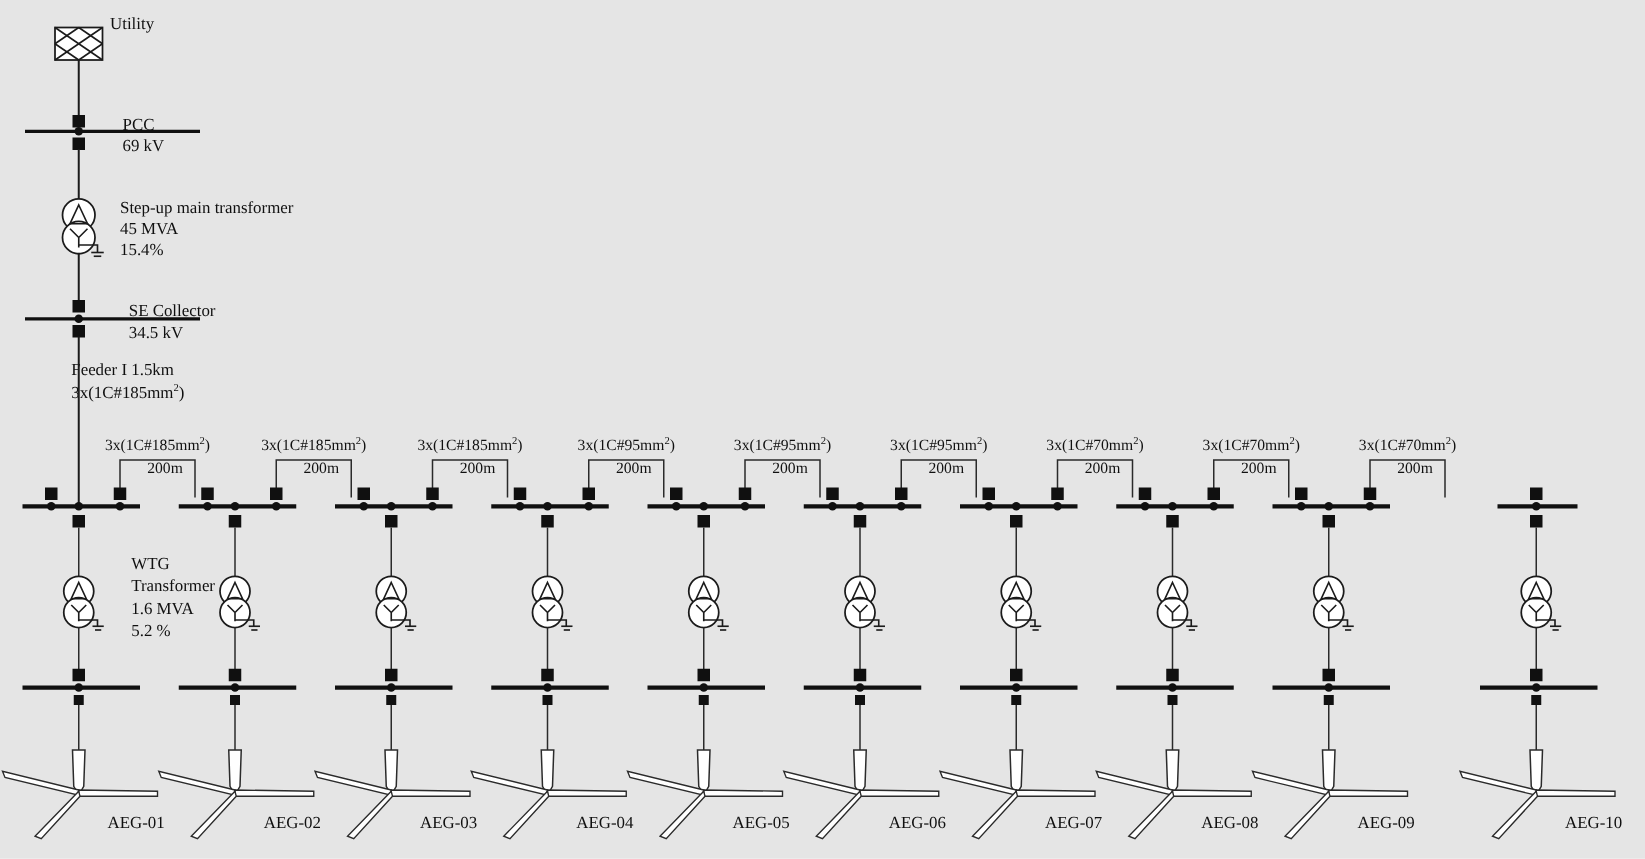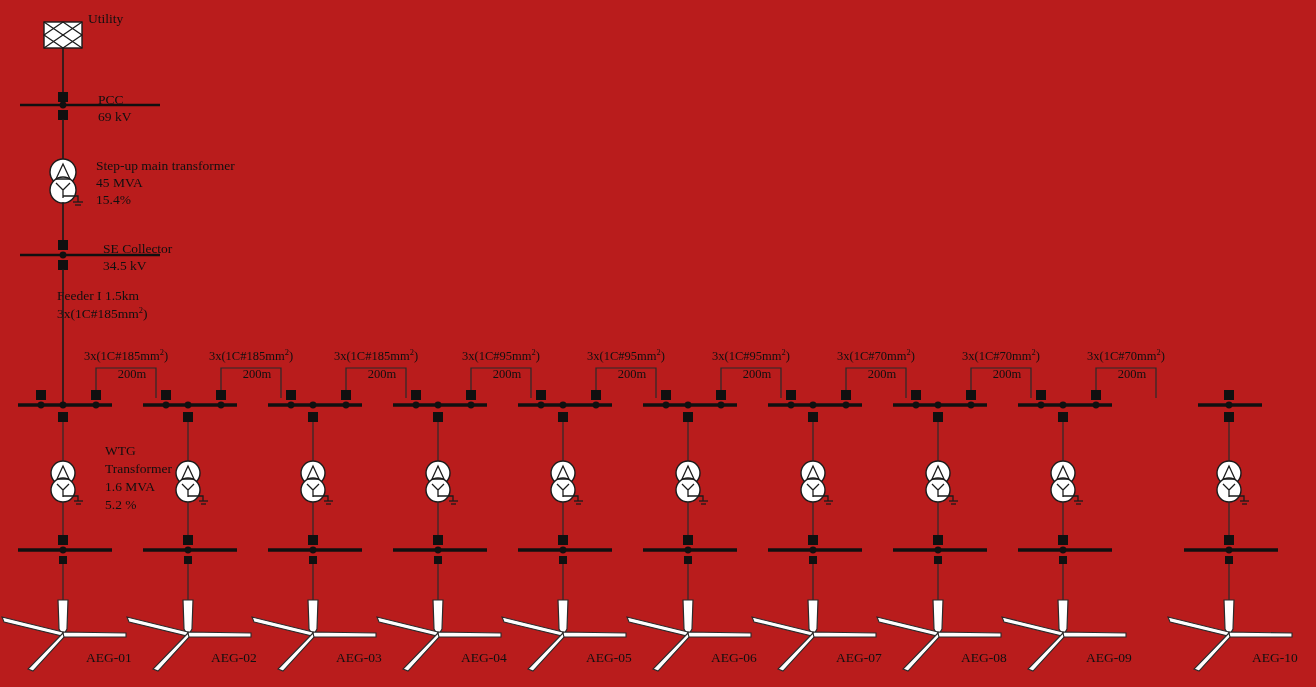--- a/index.html
+++ b/index.html
@@ -13,21 +13,21 @@
     width: 1316px;
     height: 687px;
     font-family: "Liberation Serif", "DejaVu Serif", serif;
     overflow: hidden;
     position: relative;
   }
   #diagram-root {
     position: relative;
     width: 1316px;
     height: 687px;
-    background: #b91c1c;
+    background: #e5e5e5;
   }
   #sld-svg {
     position: absolute;
     top: 0;
     left: 0;
     width: 1316px;
     height: 687px;
     display: block;
   }
   text {

